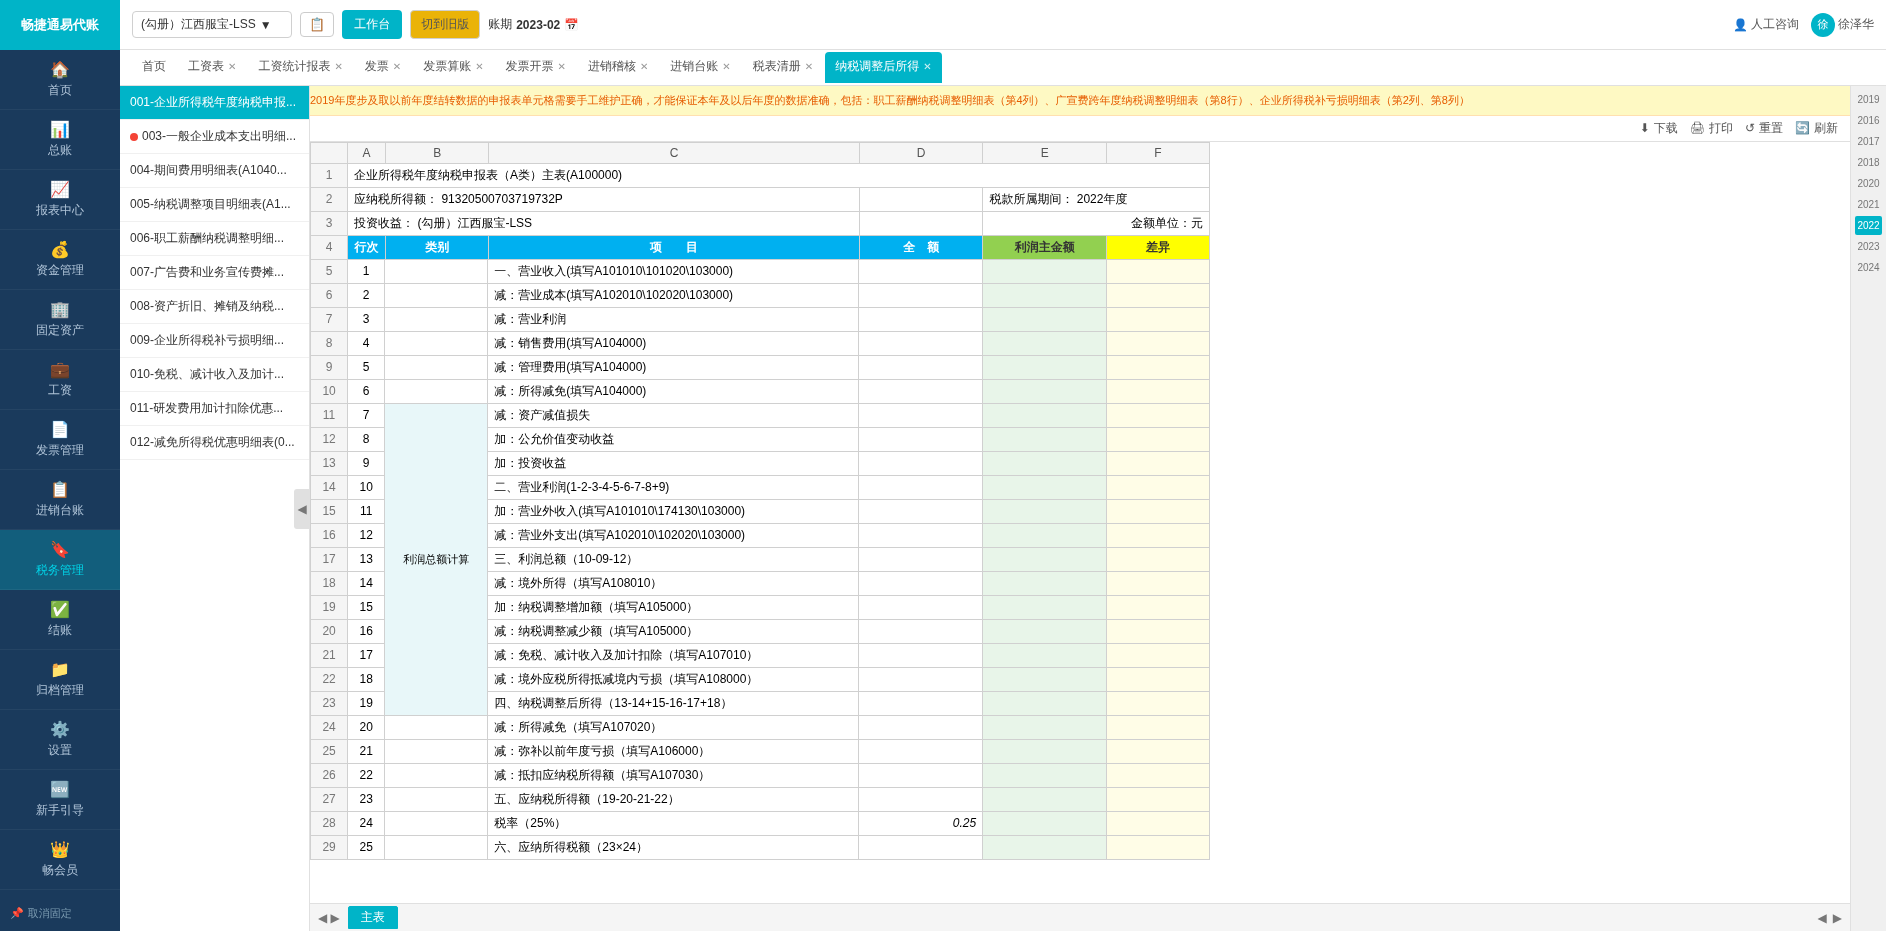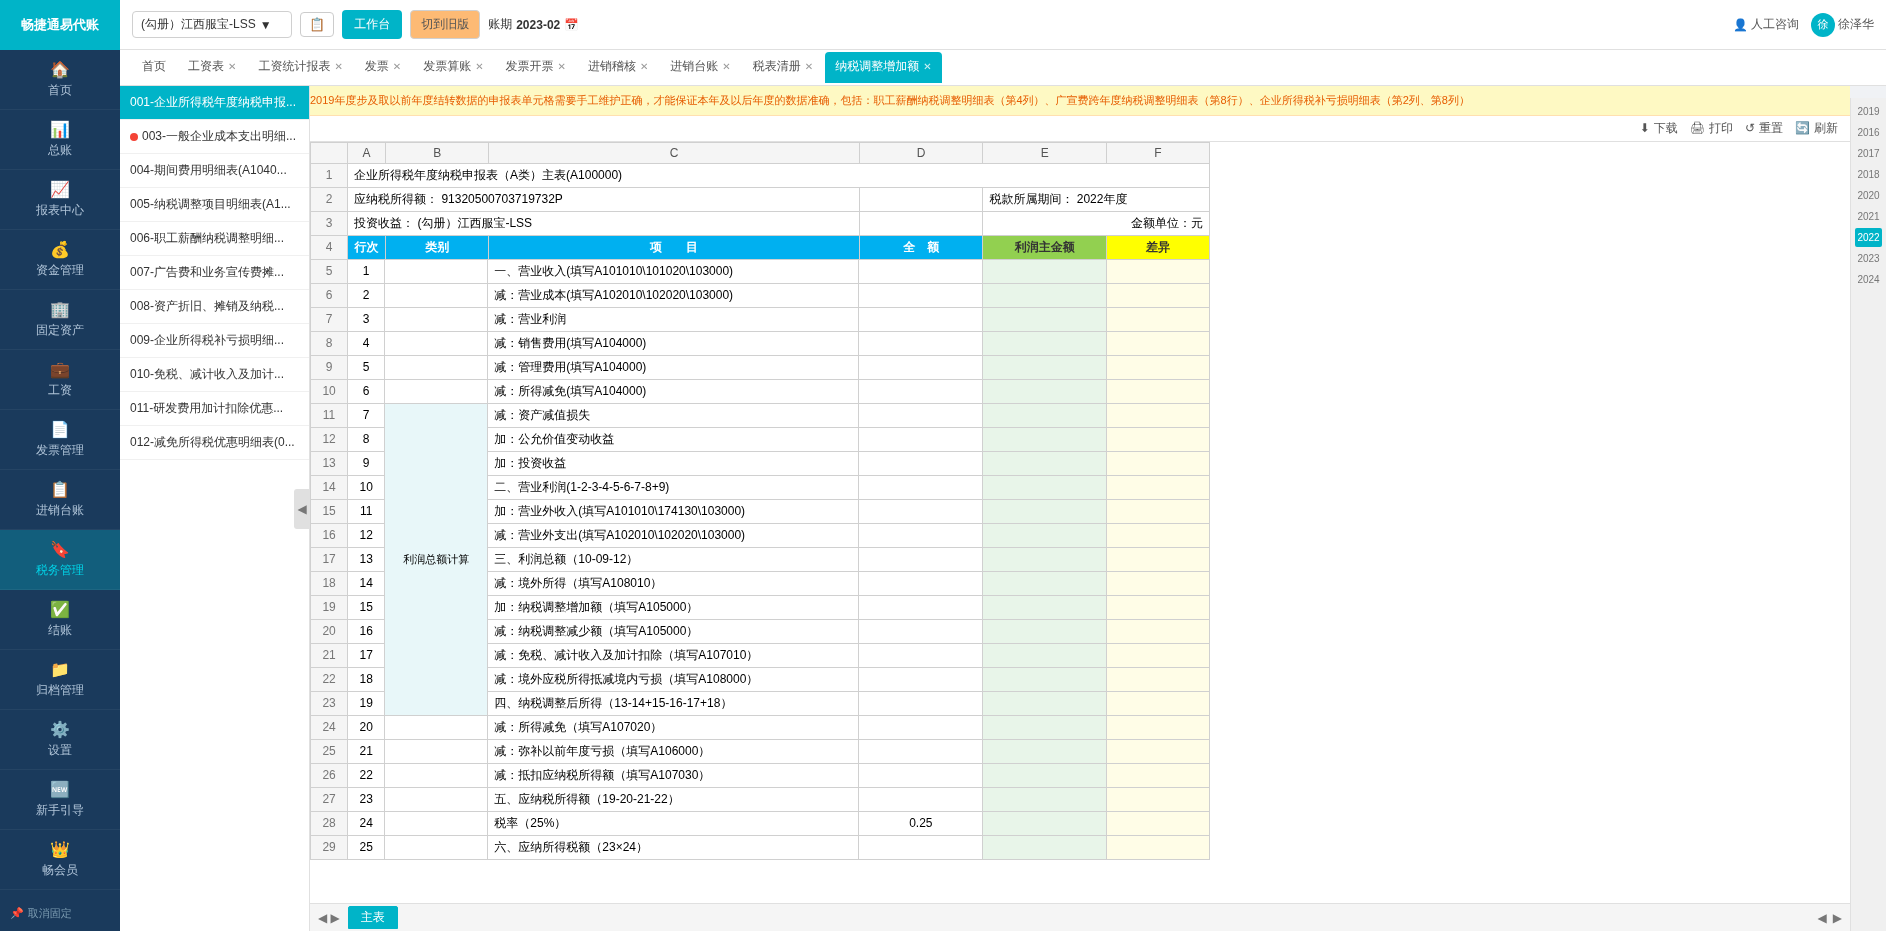--- a/index.html
+++ b/index.html
@@ -95,21 +95,21 @@
     .topbar-btn {
       background: #00b4c8;
       color: #fff;
       border: none;
       border-radius: 4px;
       padding: 6px 12px;
       cursor: pointer;
       font-size: 12px;
     }
     .topbar-btn-outline {
-      background: #fdba74;
+      background: #eab308;
       color: #555;
       border: 1px solid #d0d0d0;
       border-radius: 4px;
       padding: 5px 10px;
       cursor: pointer;
       font-size: 12px;
     }
     .topbar-period {
       display: flex;
       align-items: center;
@@ -306,21 +306,20 @@
       width: 36px;
       background: #f0f0f0;
       border-left: 1px solid #e0e0e0;
       display: flex;
       flex-direction: column;
       align-items: center;
       padding: 4px 0;
       gap: 2px;
       overflow-y: auto;
       flex-shrink: 0;
-      margin-top: 12px;
     }
     .timeline-year {
       font-size: 10px;
       color: #777;
       writing-mode: horizontal-tb;
       padding: 4px 2px;
       cursor: pointer;
       border-radius: 2px;
       text-align: center;
     }
@@ -473,21 +472,21 @@
     </div>
     <div class="nav-tab">
       <span>进销台账</span>
       <span class="close-x">✕</span>
     </div>
     <div class="nav-tab">
       <span>税表清册</span>
       <span class="close-x">✕</span>
     </div>
     <div class="nav-tab highlight active">
-      <span>纳税调整增加额</span>
+      <span>纳税调整后所得</span>
       <span class="close-x">✕</span>
     </div>
   </div>
 
   <div class="content-area">
 
     <div class="left-panel">
       <div class="left-panel-item active">
         <span>001-企业所得税年度纳税申报...</span>
       </div>
@@ -812,21 +811,21 @@
                 <td>五、应纳税所得额（19-20-21-22）</td>
                 <td style="text-align: right;"></td>
                 <td style="background: rgb(232, 245, 233);"></td>
                 <td style="background: rgb(255, 253, 231);"></td>
               </tr>
               <tr>
                 <td class="row-num">28</td>
                 <td style="text-align: center;">24</td>
                 <td style="text-align: center; font-size: 11px; vertical-align: middle; writing-mode: horizontal-tb;"></td>
                 <td>税率（25%）</td>
-                <td style="text-align: center;">0.25</td>
+                <td style="text-align: right; font-style: italic;">0.25</td>
                 <td style="background: rgb(232, 245, 233);"></td>
                 <td style="background: rgb(255, 253, 231);"></td>
               </tr>
               <tr>
                 <td class="row-num">29</td>
                 <td style="text-align: center;">25</td>
                 <td style="text-align: center; font-size: 11px; vertical-align: middle; writing-mode: horizontal-tb;"></td>
                 <td>六、应纳所得税额（23×24）</td>
                 <td style="text-align: right;"></td>
                 <td style="background: rgb(232, 245, 233);"></td>

